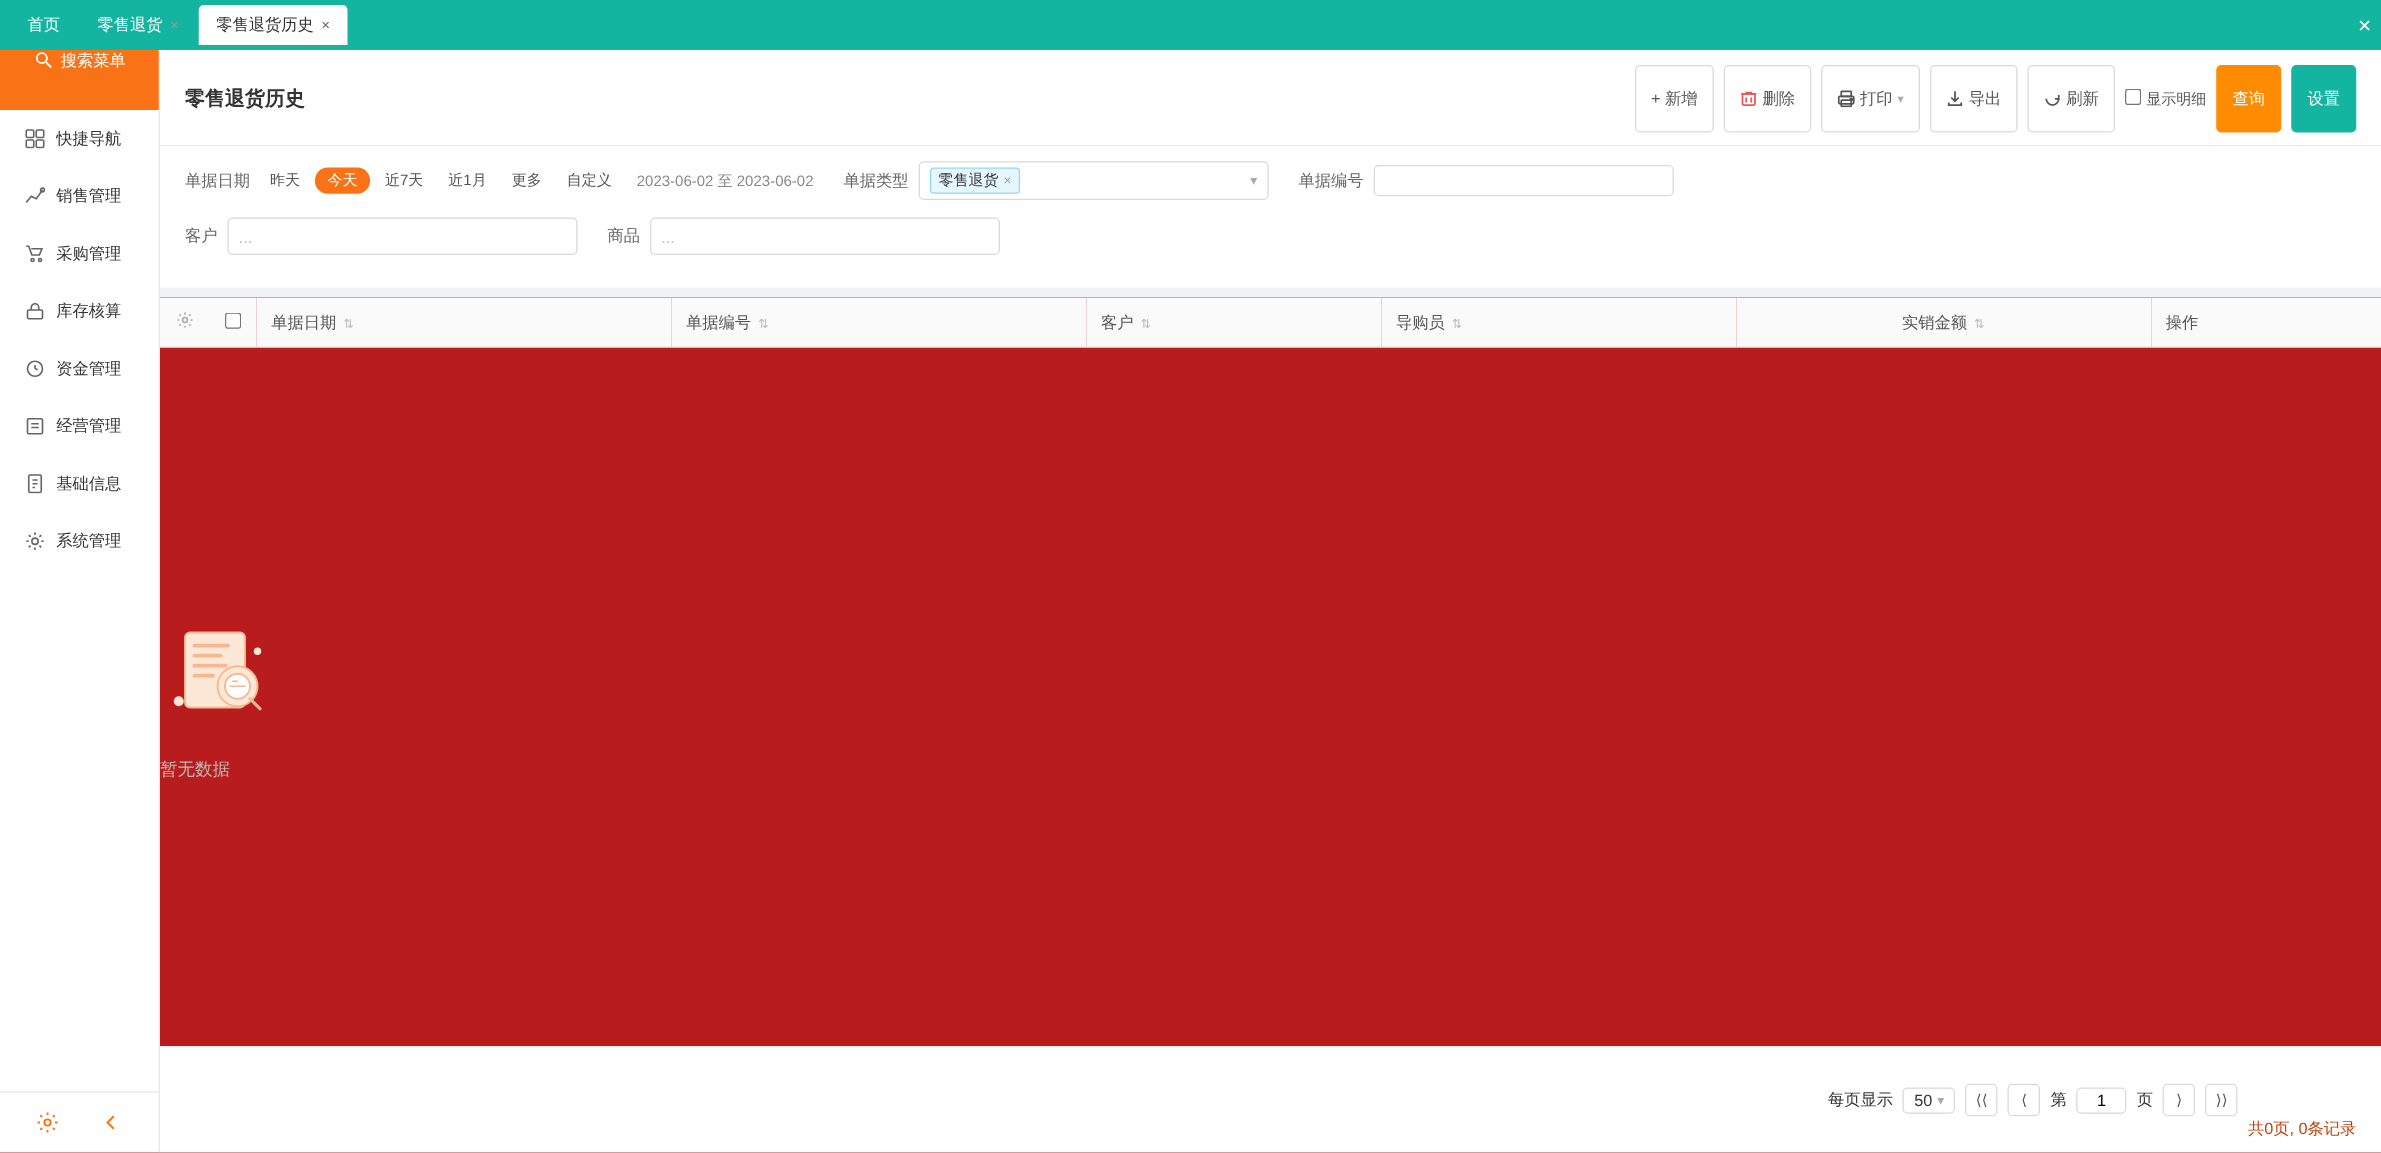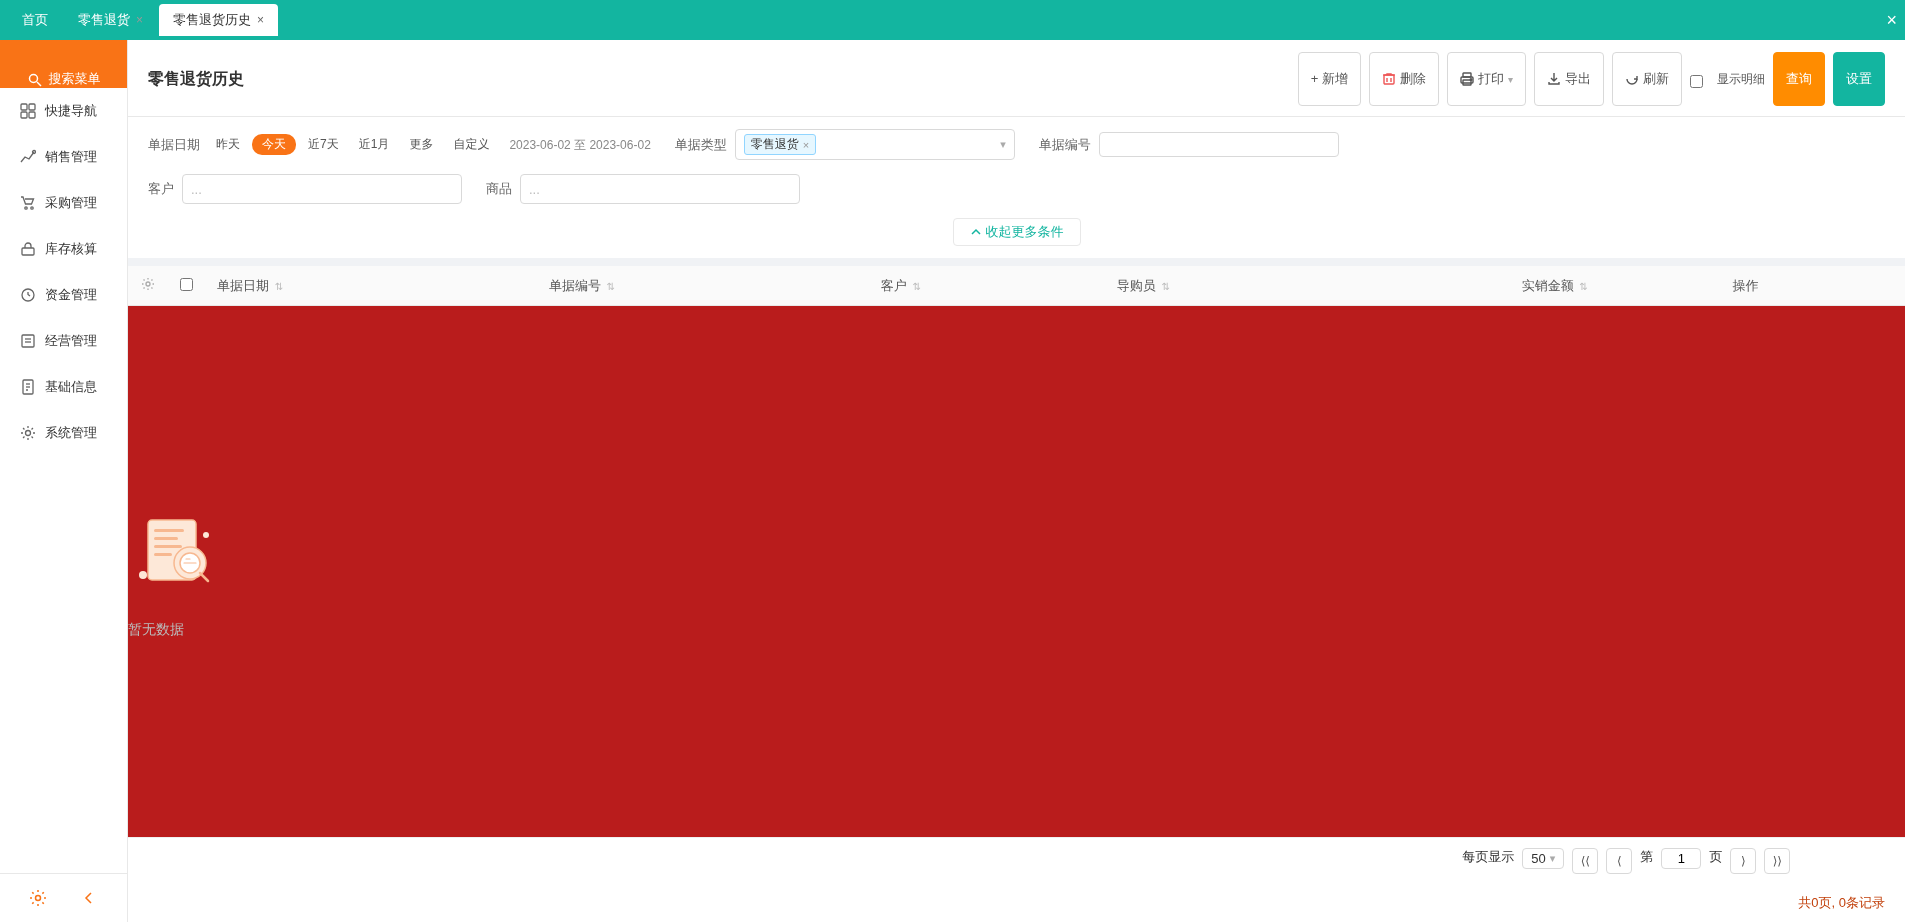--- a/index.html
+++ b/index.html
@@ -13,36 +13,36 @@
     .tab-item .tab-close { font-size: 12px; color: #999; cursor: pointer; }
     .tab-item.active .tab-close { color: #666; }
     .tab-first { color: #fff; padding: 0 14px; height: 32px; display: flex; align-items: center; cursor: pointer; }
     .top-bar-close { color: #fff; font-size: 18px; cursor: pointer; margin-left: auto; }
 
     
     .main-layout { display: flex; flex: 1; overflow: hidden; }
 
     
     .sidebar { width: 128px; background: #fff; display: flex; flex-direction: column; border-right: 1px solid #e8e8e8; flex-shrink: 0; }
-    .sidebar-search { background: #f97316; height: 48px; display: flex; align-items: flex-end; justify-content: center; gap: 6px; color: #fff; font-size: 13px; cursor: pointer; }
+    .sidebar-search { background: #f97316; height: 48px; display: flex; align-items: flex-start; justify-content: center; gap: 6px; color: #fff; font-size: 13px; cursor: pointer; }
     .sidebar-item { display: flex; align-items: center; gap: 8px; padding: 14px 16px; cursor: pointer; font-size: 13px; color: #333; border-left: 3px solid transparent; }
     .sidebar-item .si-icon { width: 18px; height: 18px; display: flex; align-items: center; justify-content: center; color: #666; font-size: 15px; }
     .sidebar-bottom { margin-top: auto; display: flex; align-items: center; justify-content: space-around; padding: 12px; border-top: 1px solid #e8e8e8; }
     .sidebar-bottom-icon { width: 24px; height: 24px; display: flex; align-items: center; justify-content: center; cursor: pointer; color: #f97316; font-size: 16px; }
 
     
     .content { flex: 1; display: flex; flex-direction: column; overflow: hidden; background: #f0f2f5; }
     .page-header { background: #fff; padding: 12px 20px 0; border-bottom: 1px solid #e8e8e8; flex-shrink: 0; }
     .page-title-row { display: flex; align-items: center; justify-content: space-between; margin-bottom: 10px; }
     .page-title { font-size: 16px; font-weight: 600; color: #333; }
     .toolbar { display: flex; align-items: center; gap: 8px; }
     .toolbar-btn { display: flex; align-items: center; gap: 4px; padding: 17px 12px; border: 1px solid #d9d9d9; border-radius: 4px; background: #fff; cursor: pointer; font-size: 13px; color: #555; }
     .toolbar-btn.primary { background: #ff8c00; border-color: #ff8c00; color: #fff; border-radius: 4px; }
     .toolbar-btn.setting { background: #13b5a0; border-color: #13b5a0; color: #fff; border-radius: 4px; }
-    .checkbox-label { display: flex; align-items: flex-end; gap: 14px; font-size: 12px; color: #555; cursor: pointer; }
+    .checkbox-label { display: flex; align-items: flex-start; gap: 4px; font-size: 12px; color: #555; cursor: pointer; }
 
     
     .filter-area { background: #fff; padding: 12px 20px; flex-shrink: 0; }
     .filter-row { display: flex; align-items: center; gap: 0; margin-bottom: 10px; flex-wrap: wrap; }
     .filter-item { display: flex; align-items: center; gap: 8px; margin-right: 24px; margin-bottom: 4px; }
     .filter-label { color: #666; font-size: 13px; white-space: nowrap; }
     .filter-date-group { display: flex; align-items: center; gap: 4px; }
     .date-btn { padding: 2px 8px; border-radius: 3px; cursor: pointer; font-size: 12px; color: #555; border: none; background: transparent; }
     .date-btn.active { background: #f97316; color: #fff; border-radius: 10px; padding: 2px 10px; }
     .date-range { font-size: 12px; color: #888; margin-top: 2px; }
@@ -62,21 +62,21 @@
     .th-settings { width: 40px; text-align: center; }
     .th-checkbox { width: 36px; text-align: center; }
     .th-ops { text-align: right; }
 
     
     .empty-state { flex: 1; display: flex; flex-direction: column; justify-content: center; padding: 60px 0; }
     .empty-icon { width: 100px; height: 100px; margin-bottom: 16px; }
     .empty-text { color: #bbb; font-size: 14px; }
 
     
-    .pagination-bar { display: flex; align-items: flex-start; justify-content: flex-end; padding: 10px 20px; background: #fff; border-top: 1px solid #f0f0f0; gap: 8px; flex-shrink: 0; font-size: 13px; }
+    .pagination-bar { display: flex; align-items: center; justify-content: flex-end; padding: 10px 20px; background: #fff; border-top: 1px solid #f0f0f0; gap: 8px; flex-shrink: 0; font-size: 13px; }
     .page-size-box { border: 1px solid #d9d9d9; border-radius: 4px; padding: 2px 8px; font-size: 13px; cursor: pointer; background: #fff; }
     .page-nav-btn { width: 26px; height: 26px; border: 1px solid #d9d9d9; border-radius: 4px; display: flex; align-items: center; justify-content: center; cursor: pointer; background: #fff; color: #555; font-size: 12px; }
     .page-input { width: 40px; border: 1px solid #d9d9d9; border-radius: 4px; padding: 2px 6px; text-align: center; font-size: 13px; }
     .page-info { color: #c2410c; margin-top: 46px; }
 
     
     .icon-svg { width: 16px; height: 16px; display: inline-block; vertical-align: middle; }
   </style>
 </head>
 <body>
@@ -295,28 +295,20 @@
         </div>
 
         <div class="filter-item">
           <span class="filter-label">商品</span>
           <div class="filter-select" style="width:280px;">
             <span class="filter-placeholder">...</span>
           </div>
         </div>
       </div>
 
-      <div style="display:flex;justify-content:center;margin-top:4px;">
-        <button class="collapse-btn">
-          <svg width="12" height="12" viewBox="0 0 12 12" fill="none" stroke="#13b5a0" stroke-width="1.5">
-              <polyline points="2,8 6,4 10,8"></polyline>
-            </svg>
-          <span>收起更多条件</span>
-        </button>
-      </div>
     </div>
 
     <div class="table-area">
       <table class="data-table">
         <thead>
           <tr>
             <th class="th-settings">
               <svg width="16" height="16" viewBox="0 0 16 16" fill="none" stroke="#aaa" stroke-width="1.3">
                   <circle cx="8" cy="8" r="2"></circle>
                   <path d="M8 2v1.5M8 12.5V14M2 8h1.5M12.5 8H14M3.52 3.52l1.06 1.06M11.42 11.42l1.06 1.06M3.52 12.48l1.06-1.06M11.42 4.58l1.06-1.06"></path>

